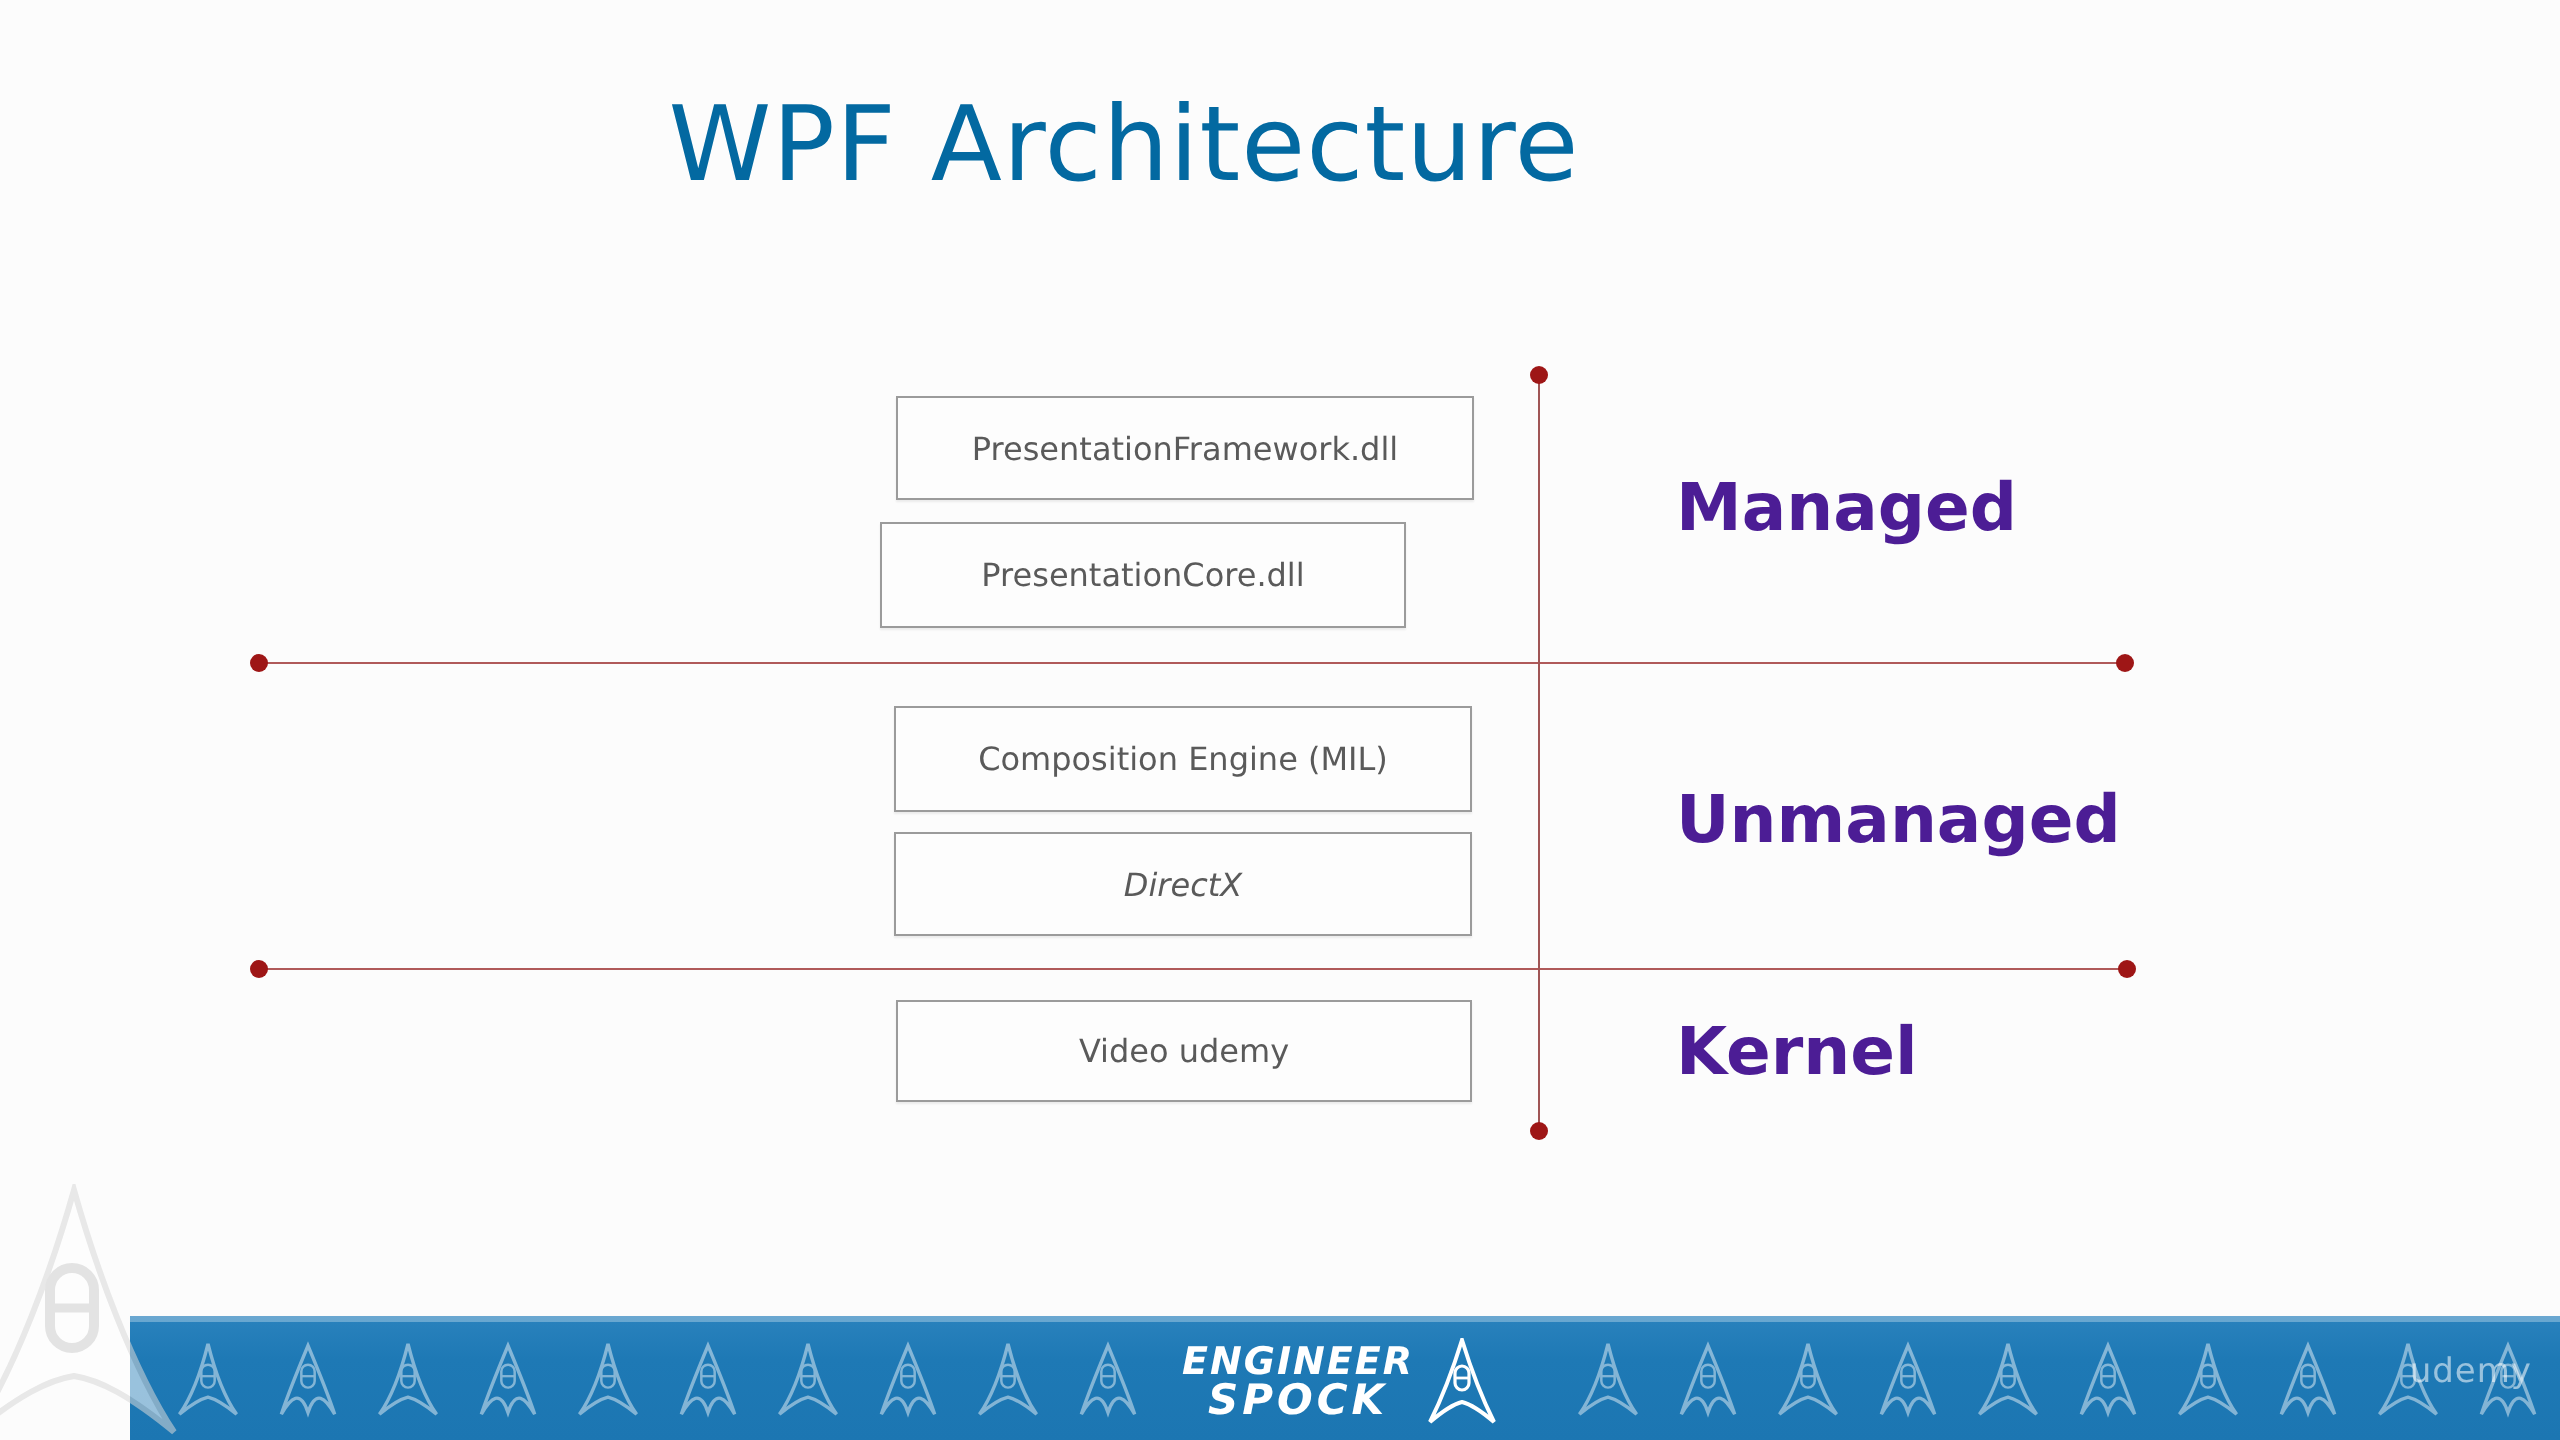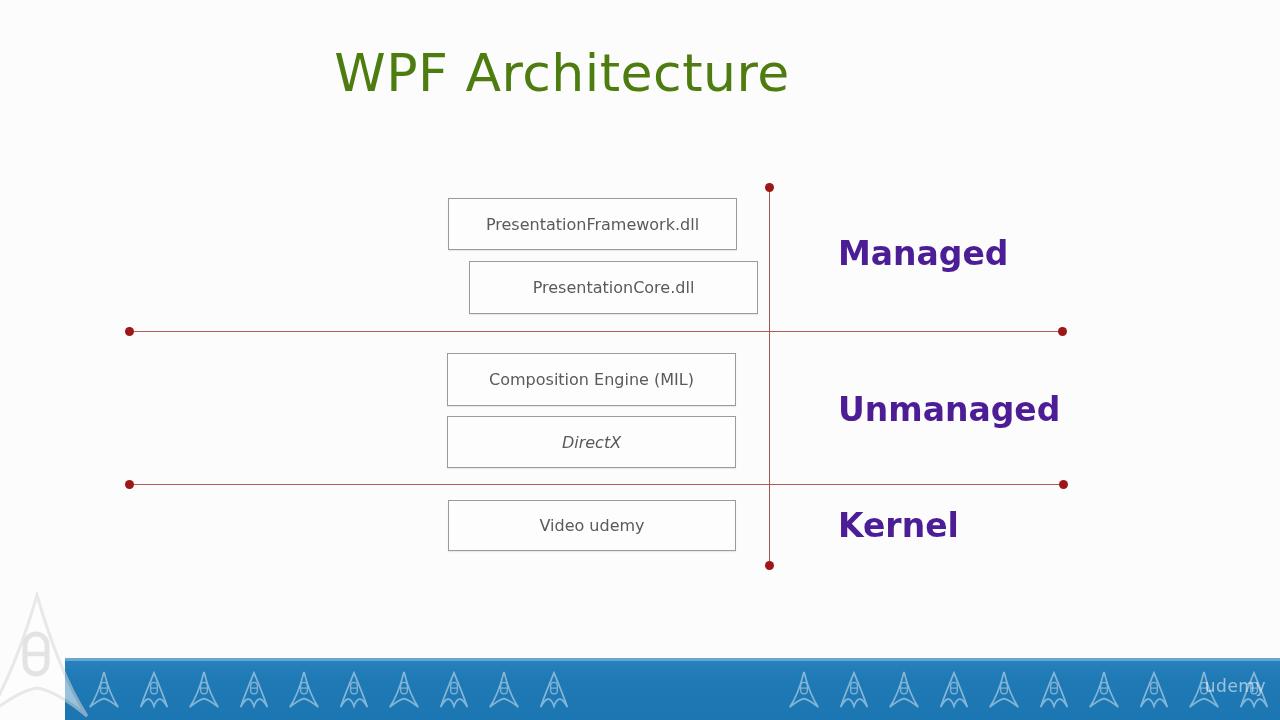--- a/index.html
+++ b/index.html
@@ -19,21 +19,21 @@
   
   #slide-title {
     position: absolute;
     left: 0;
     top: 42px;
     width: 1124px;
     text-align: center;
     font-family: "DejaVu Sans", sans-serif;
     font-size: 52px;
     font-weight: 400;
-    color: #4d7c0f;
+    color: #0369a1;
     letter-spacing: 0.5px;
     line-height: 62px;
     white-space: nowrap;
   }
 
   
   .arch-box {
     position: absolute;
     box-sizing: border-box;
     border: 1px solid #9b9b9b;
@@ -43,21 +43,21 @@
     font-size: 16px;
     font-weight: 400;
     display: flex;
     align-items: center;
     justify-content: center;
     white-space: nowrap;
     box-shadow: 0 1px 1px rgba(0,0,0,0.07);
   }
   #box-presentation-framework { left: 448px; top: 198px; width: 289px; height: 52px; }
   #box-windowbase            { left: 148px; top: 261px; width: 288px; height: 53px; }
-  #box-presentation-core     { left: 469px; top: 261px; width: 289px; height: 53px; }
+  #box-presentation-core     { left: 440px; top: 261px; width: 263px; height: 53px; }
   #box-composition-engine    { left: 447px; top: 353px; width: 289px; height: 53px; }
   #box-directx               { left: 447px; top: 416px; width: 289px; height: 52px; font-style: italic; }
   #box-video-driver          { left: 448px; top: 500px; width: 288px; height: 51px; }
 
   
   .tier-label {
     position: absolute;
     font-family: "DejaVu Sans", sans-serif;
     font-size: 33px;
     font-weight: 700;
@@ -305,20 +305,31 @@
           <rect x="13.5" y="13" width="7" height="12" rx="3.5" fill="none" stroke="#ffffff" stroke-width="1.3"></rect>
           <line x1="13.5" y1="19" x2="20.5" y2="19" stroke="#ffffff" stroke-width="1.2"></line>
         </svg>
         <svg viewBox="0 0 34 42" class="banner-insignia" style="left: 1172px;">
           <path d="M17 3 C 22 15, 28 30, 31 39 C 26 30, 21 26, 17 38 C 13 26, 8 30, 3 39 C 6 30, 12 15, 17 3 Z" fill="none" stroke="#ffffff" stroke-width="1.8"></path>
           <rect x="13.5" y="13" width="7" height="12" rx="3.5" fill="none" stroke="#ffffff" stroke-width="1.3"></rect>
           <line x1="13.5" y1="19" x2="20.5" y2="19" stroke="#ffffff" stroke-width="1.2"></line>
         </svg>
       </div>
 
+    <div id="banner-logo">
+      <div id="banner-logo-text">
+        <div class="line1">ENGINEER</div>
+        <div class="line2">SPOCK</div>
+      </div>
+      <svg id="banner-logo-mark" viewBox="0 0 36 44">
+        <path d="M18 1 C 22 14, 28 30, 34 42 C 27 36, 22 33, 18 32 C 14 33, 9 36, 2 42 C 8 30, 14 14, 18 1 Z" fill="none" stroke="#ffffff" stroke-width="2"></path>
+        <rect x="14.5" y="14" width="7" height="12" rx="3.5" fill="none" stroke="#ffffff" stroke-width="1.6"></rect>
+        <line x1="14.5" y1="20" x2="21.5" y2="20" stroke="#ffffff" stroke-width="1.4"></line>
+      </svg>
+    </div>
 
     <div id="udemy-watermark">udemy</div>
   </div>
 
   <svg id="corner-insignia" viewBox="0 0 110 128">
     <path d="M55 3 C 66 42, 84 92, 105 124 C 83 106, 68 98, 55 96 C 42 98, 27 106, 5 124 C 26 92, 44 42, 55 3 Z" fill="#ffffff" stroke="#d8d8d8" stroke-width="3"></path>
     <rect x="43" y="42" width="22" height="40" rx="11" fill="none" stroke="#d0d0d0" stroke-width="5"></rect>
     <line x1="43" y1="62" x2="65" y2="62" stroke="#d0d0d0" stroke-width="4.5"></line>
   </svg>
 

